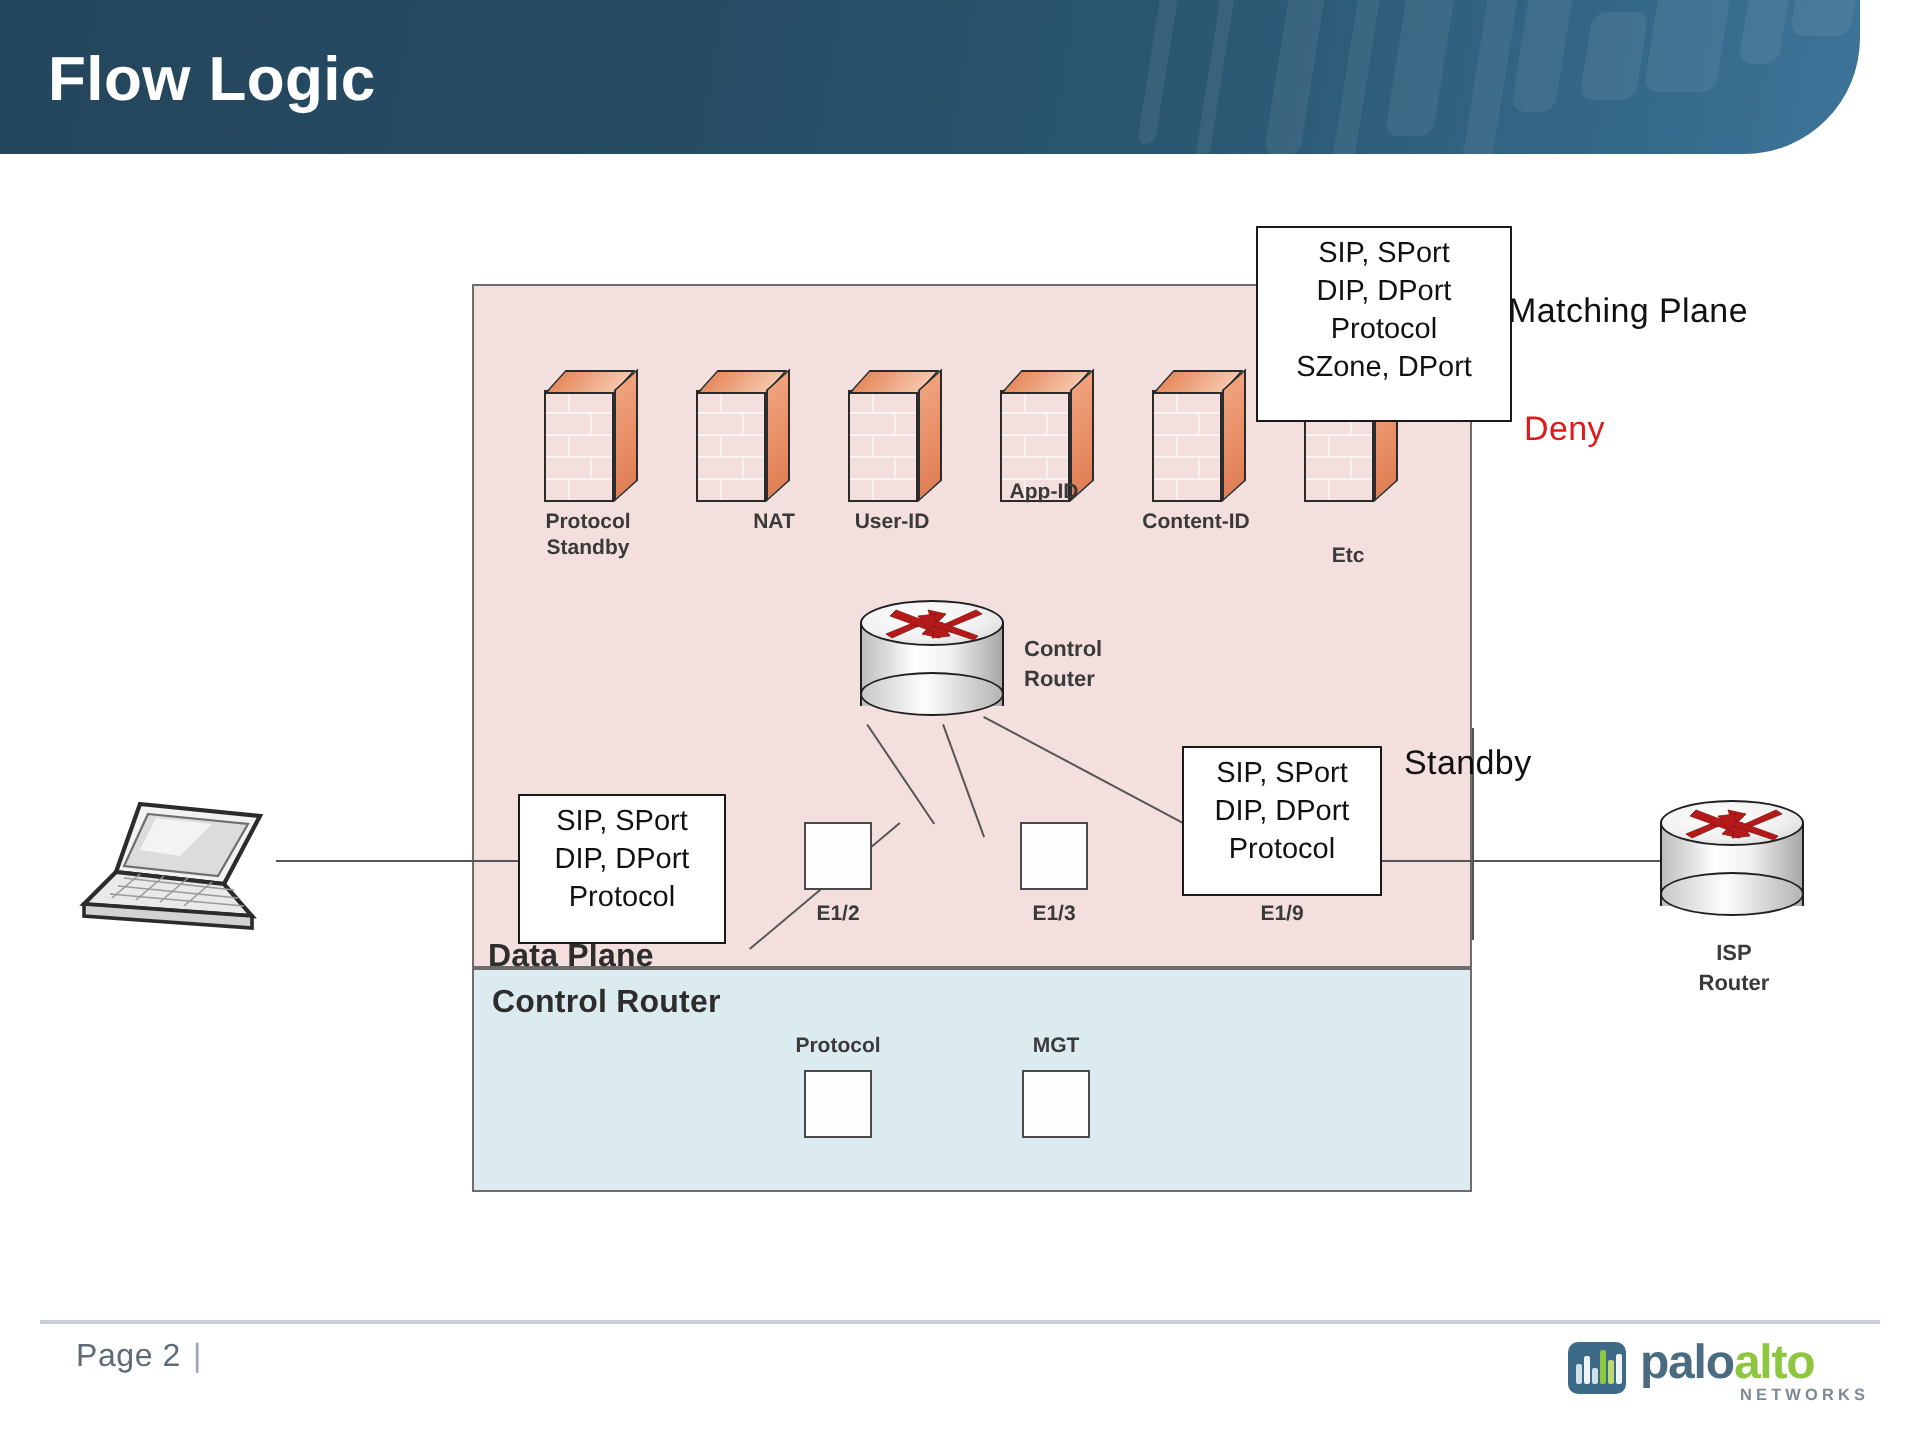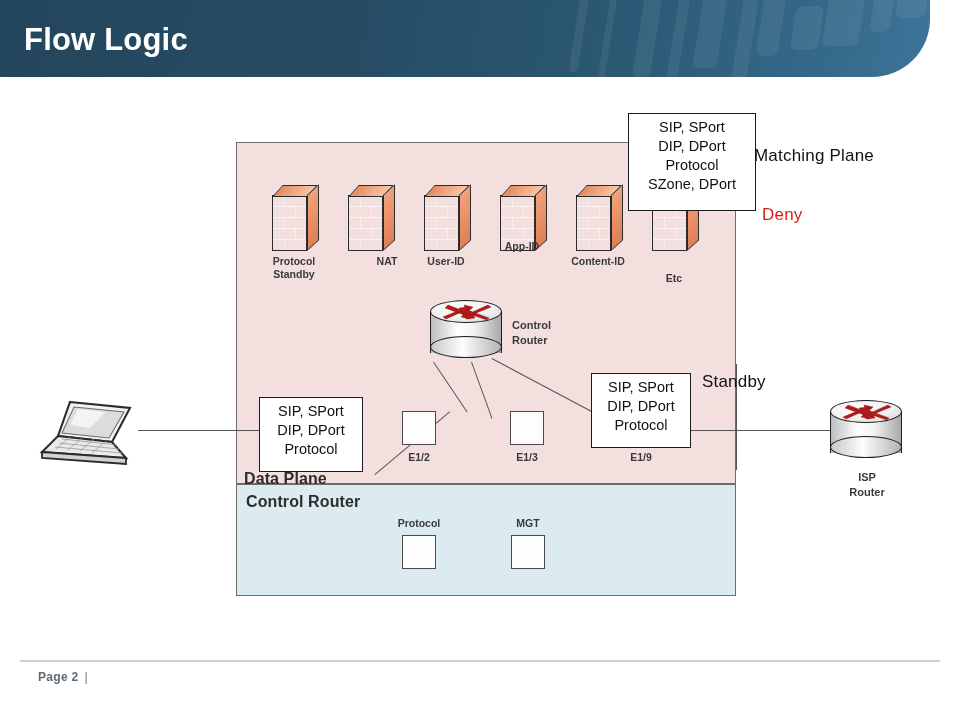--- a/index.html
+++ b/index.html
@@ -28,23 +28,22 @@
     position:absolute;left:24px;top:22px;
     color:#ffffff;font-size:31px;font-weight:bold;letter-spacing:.2px;
     font-family:"Liberation Sans", sans-serif;
   }
 
   
   .footer-rule{
     position:absolute;left:20px;top:660px;width:920px;height:2px;background:#c9cfd4;
   }
   .page-label{
-    position:absolute;left:38px;top:670px;font-size:12px;color:#5d6b77;
+    position:absolute;left:38px;top:670px;font-size:16px;color:#5d6b77;
     letter-spacing:.3px;
-    font-weight:bold;
   }
   .page-label .sep{color:#9aa6b0;margin-left:6px;}
 
   
   .logo{position:absolute;left:784px;top:668px;width:150px;height:40px;}
   .logo-mark{
     position:absolute;left:0;top:3px;width:29px;height:26px;
     background:#3d6a86;border-radius:5px;overflow:hidden;
   }
   .logo-mark span{position:absolute;bottom:5px;width:3px;border-radius:1px;display:block;}
@@ -404,14 +403,26 @@
 
   <div class="anno" style="left:754px;top:146px;">Matching  Plane</div>
   <div class="anno red" style="left:762px;top:205px;">Deny</div>
   <div class="anno" style="left:702px;top:372px;">Standby</div>
 
   <div class="footer-rule"></div>
   <div class="page-label">
     <span>Page 2</span><span class="sep">|</span>
   </div>
 
+  <div class="logo">
+    <div class="logo-mark">
+      <span style="left:4px;height:10px;background:#cfe0ea;"></span>
+      <span style="left:8px;height:14px;background:#eef4f7;"></span>
+      <span style="left:12px;height:8px;background:#cfe0ea;"></span>
+      <span style="left:16px;height:17px;background:#8dc63f;"></span>
+      <span style="left:20px;height:12px;background:#b8d96f;"></span>
+      <span style="left:24px;height:15px;background:#eef4f7;"></span>
+    </div>
+    <div class="logo-word"><span class="w-palo">palo</span><span class="w-alto">alto</span></div>
+    <div class="logo-sub">NETWORKS</div>
+  </div>
 
 </div>
 
 </body></html>

